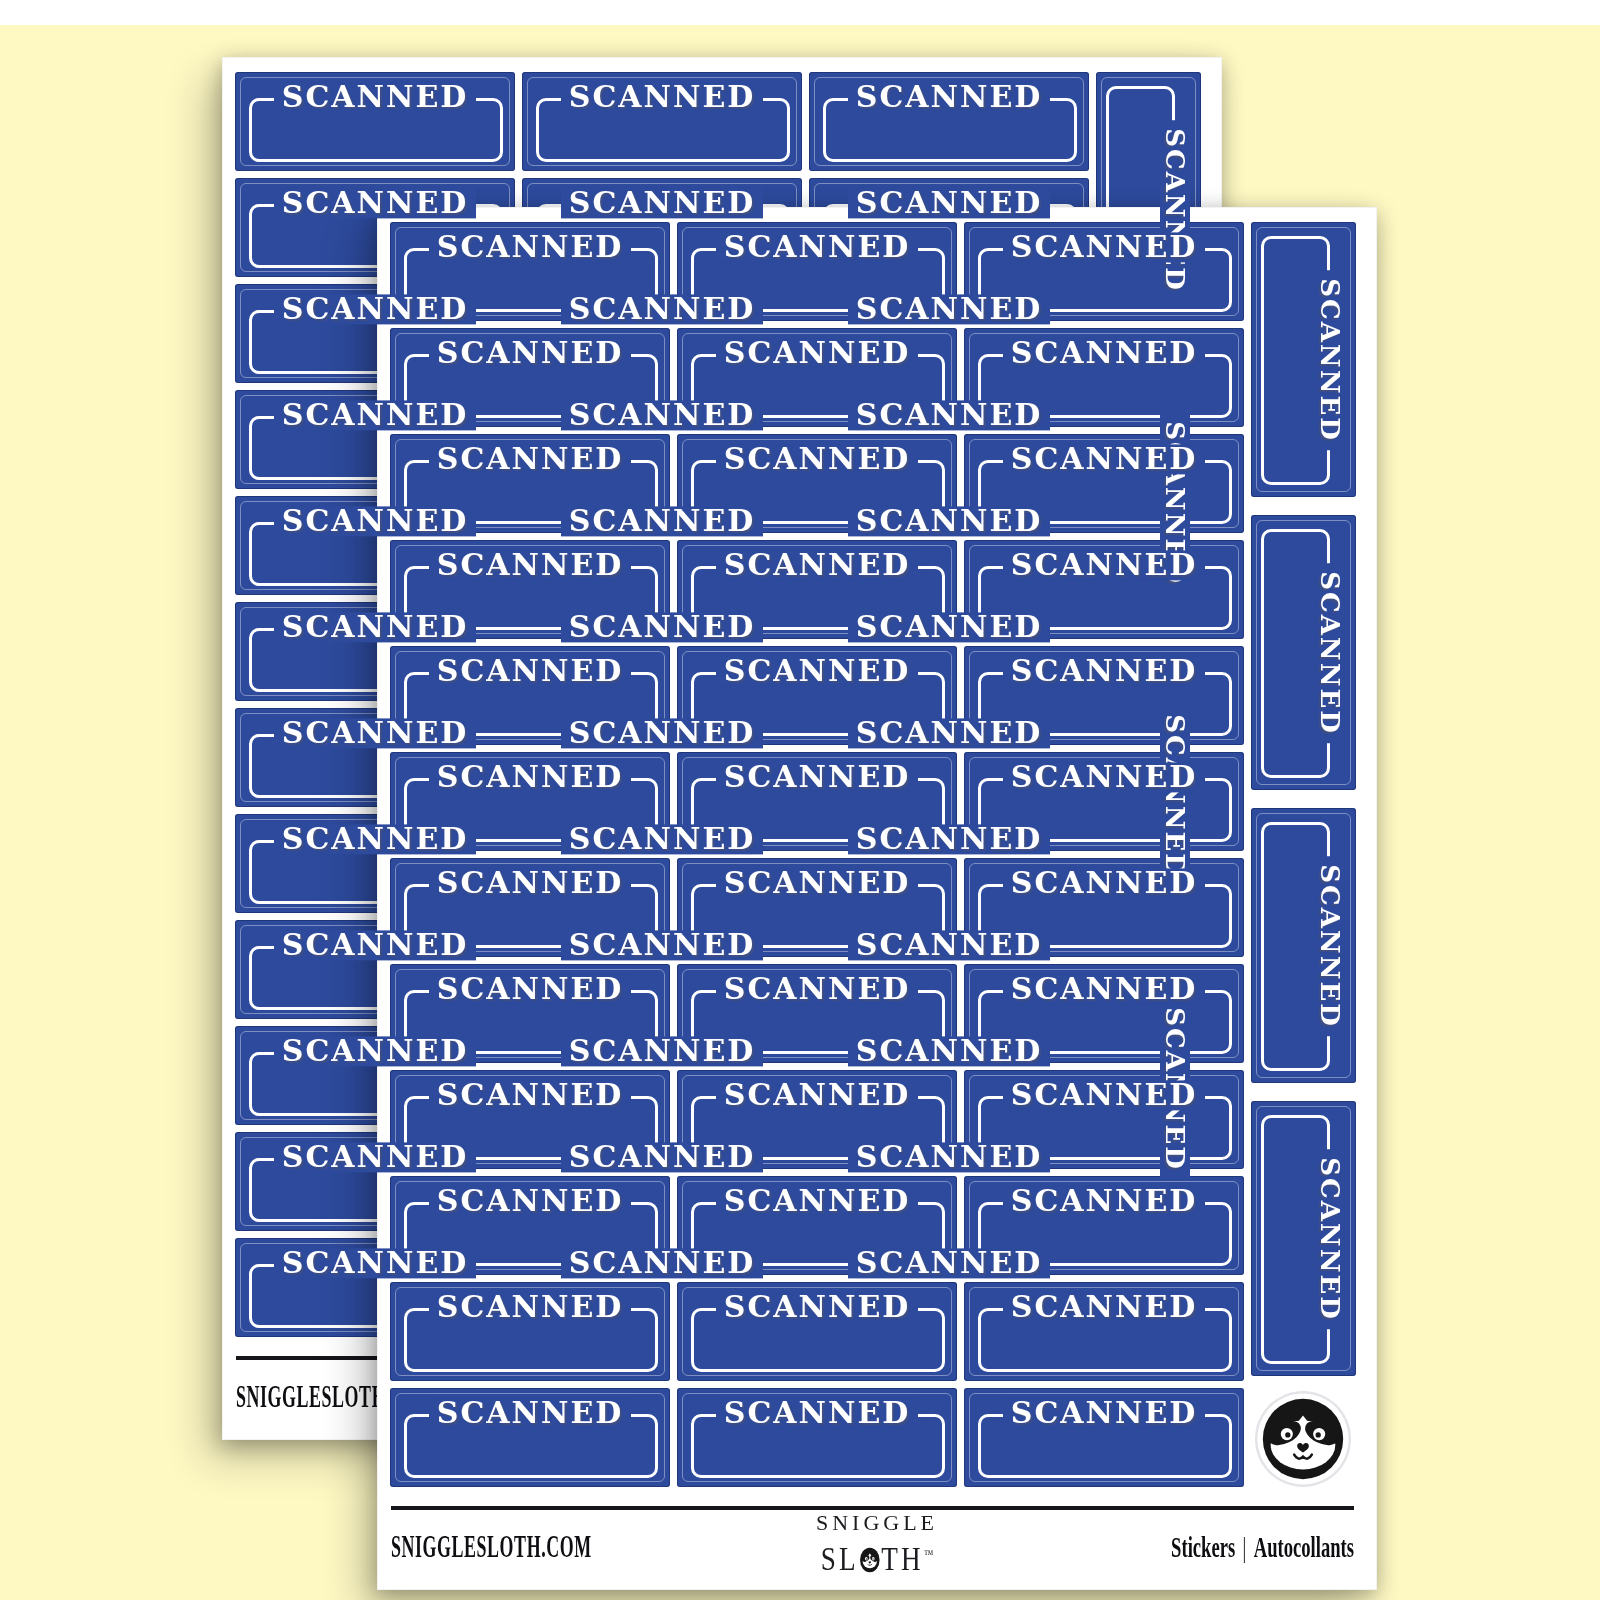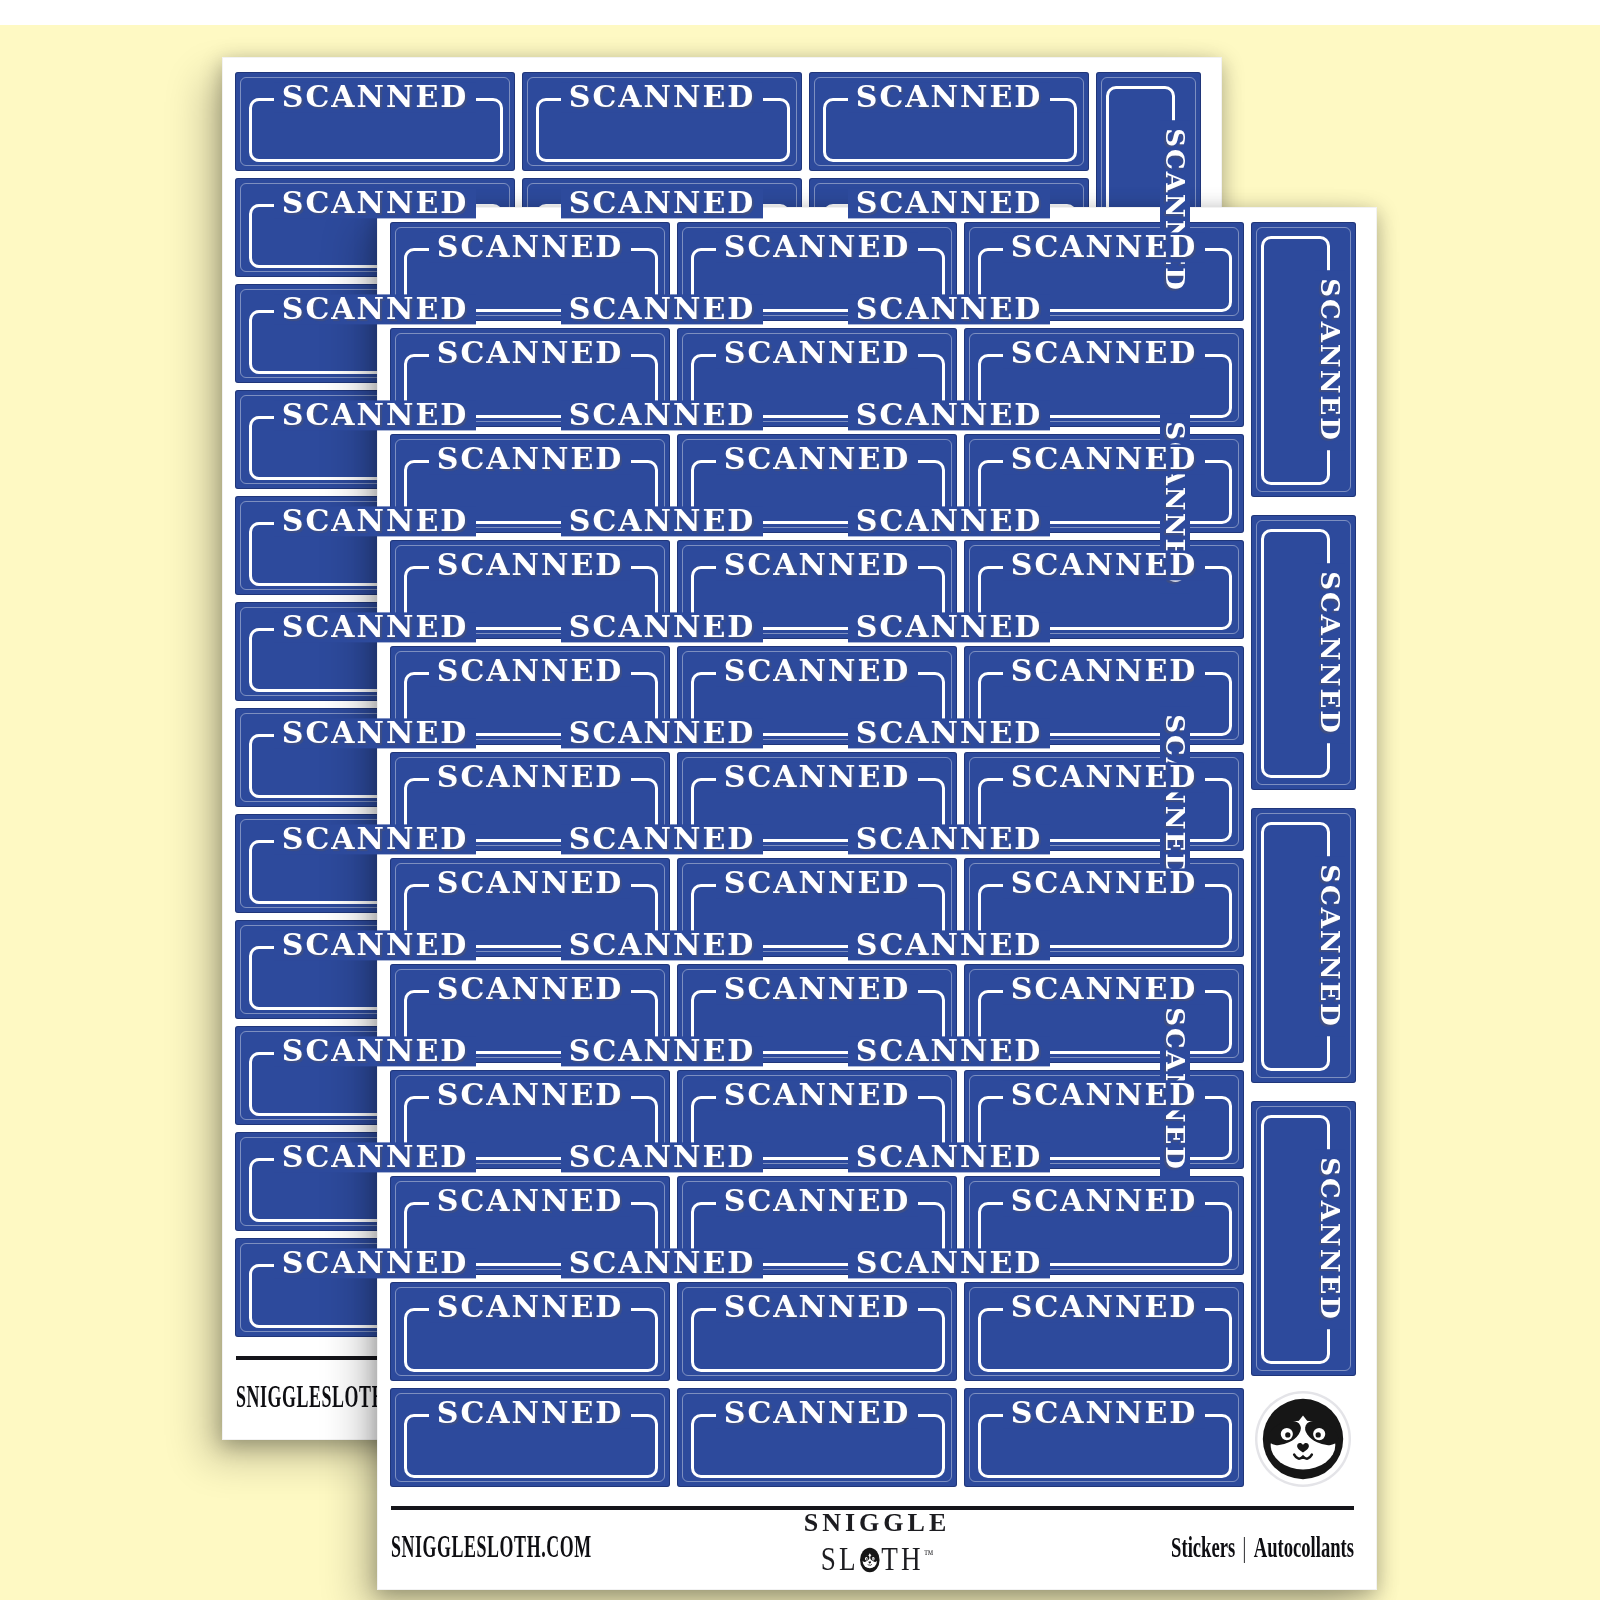--- a/index.html
+++ b/index.html
@@ -36,21 +36,21 @@
   .sloth-big{position:absolute;left:873px;top:1182px;width:104px;height:98px;}
   .footer-rule{position:absolute;left:13px;right:22px;top:1298px;height:4px;background:#15151a;}
   .footer-left{position:absolute;left:13px;top:1320px;white-space:nowrap;
                font-family:"Liberation Serif",serif;font-weight:bold;font-size:32px;
                letter-spacing:1px;color:#0e0e12;transform:scaleX(0.56);transform-origin:left top;}
   .footer-right{position:absolute;right:22px;top:1322px;white-space:nowrap;
                 font-family:"Liberation Serif",serif;font-weight:bold;font-size:30px;
                 color:#0e0e12;transform:scaleX(0.62);transform-origin:right top;}
   .footer-right .sep{padding:0 12px;font-weight:normal;color:#16161a;}
   .footer-center{position:absolute;left:0;right:0;top:1300px;text-align:center;color:#1c1c20;}
-  .brand1{font-family:"Liberation Serif",serif;font-weight:bold;font-size:26px;
+  .brand1{font-family:"Liberation Serif",serif;font-weight:normal;font-size:22px;
           letter-spacing:4px;line-height:30px;transform:scaleX(0.8);transform-origin:center top;}
   .brand2{font-family:"Liberation Serif",serif;font-weight:normal;font-size:34px;
           letter-spacing:4px;line-height:32px;transform:scaleX(0.8);transform-origin:center top;
           display:block;}
   .brand2 .mini-sloth{display:inline-block;width:26px;height:26px;vertical-align:-3px;margin:0 1px;}
   .brand2 sup{font-size:12px;letter-spacing:0;}
 </style>
 </head>
 <body>
 

